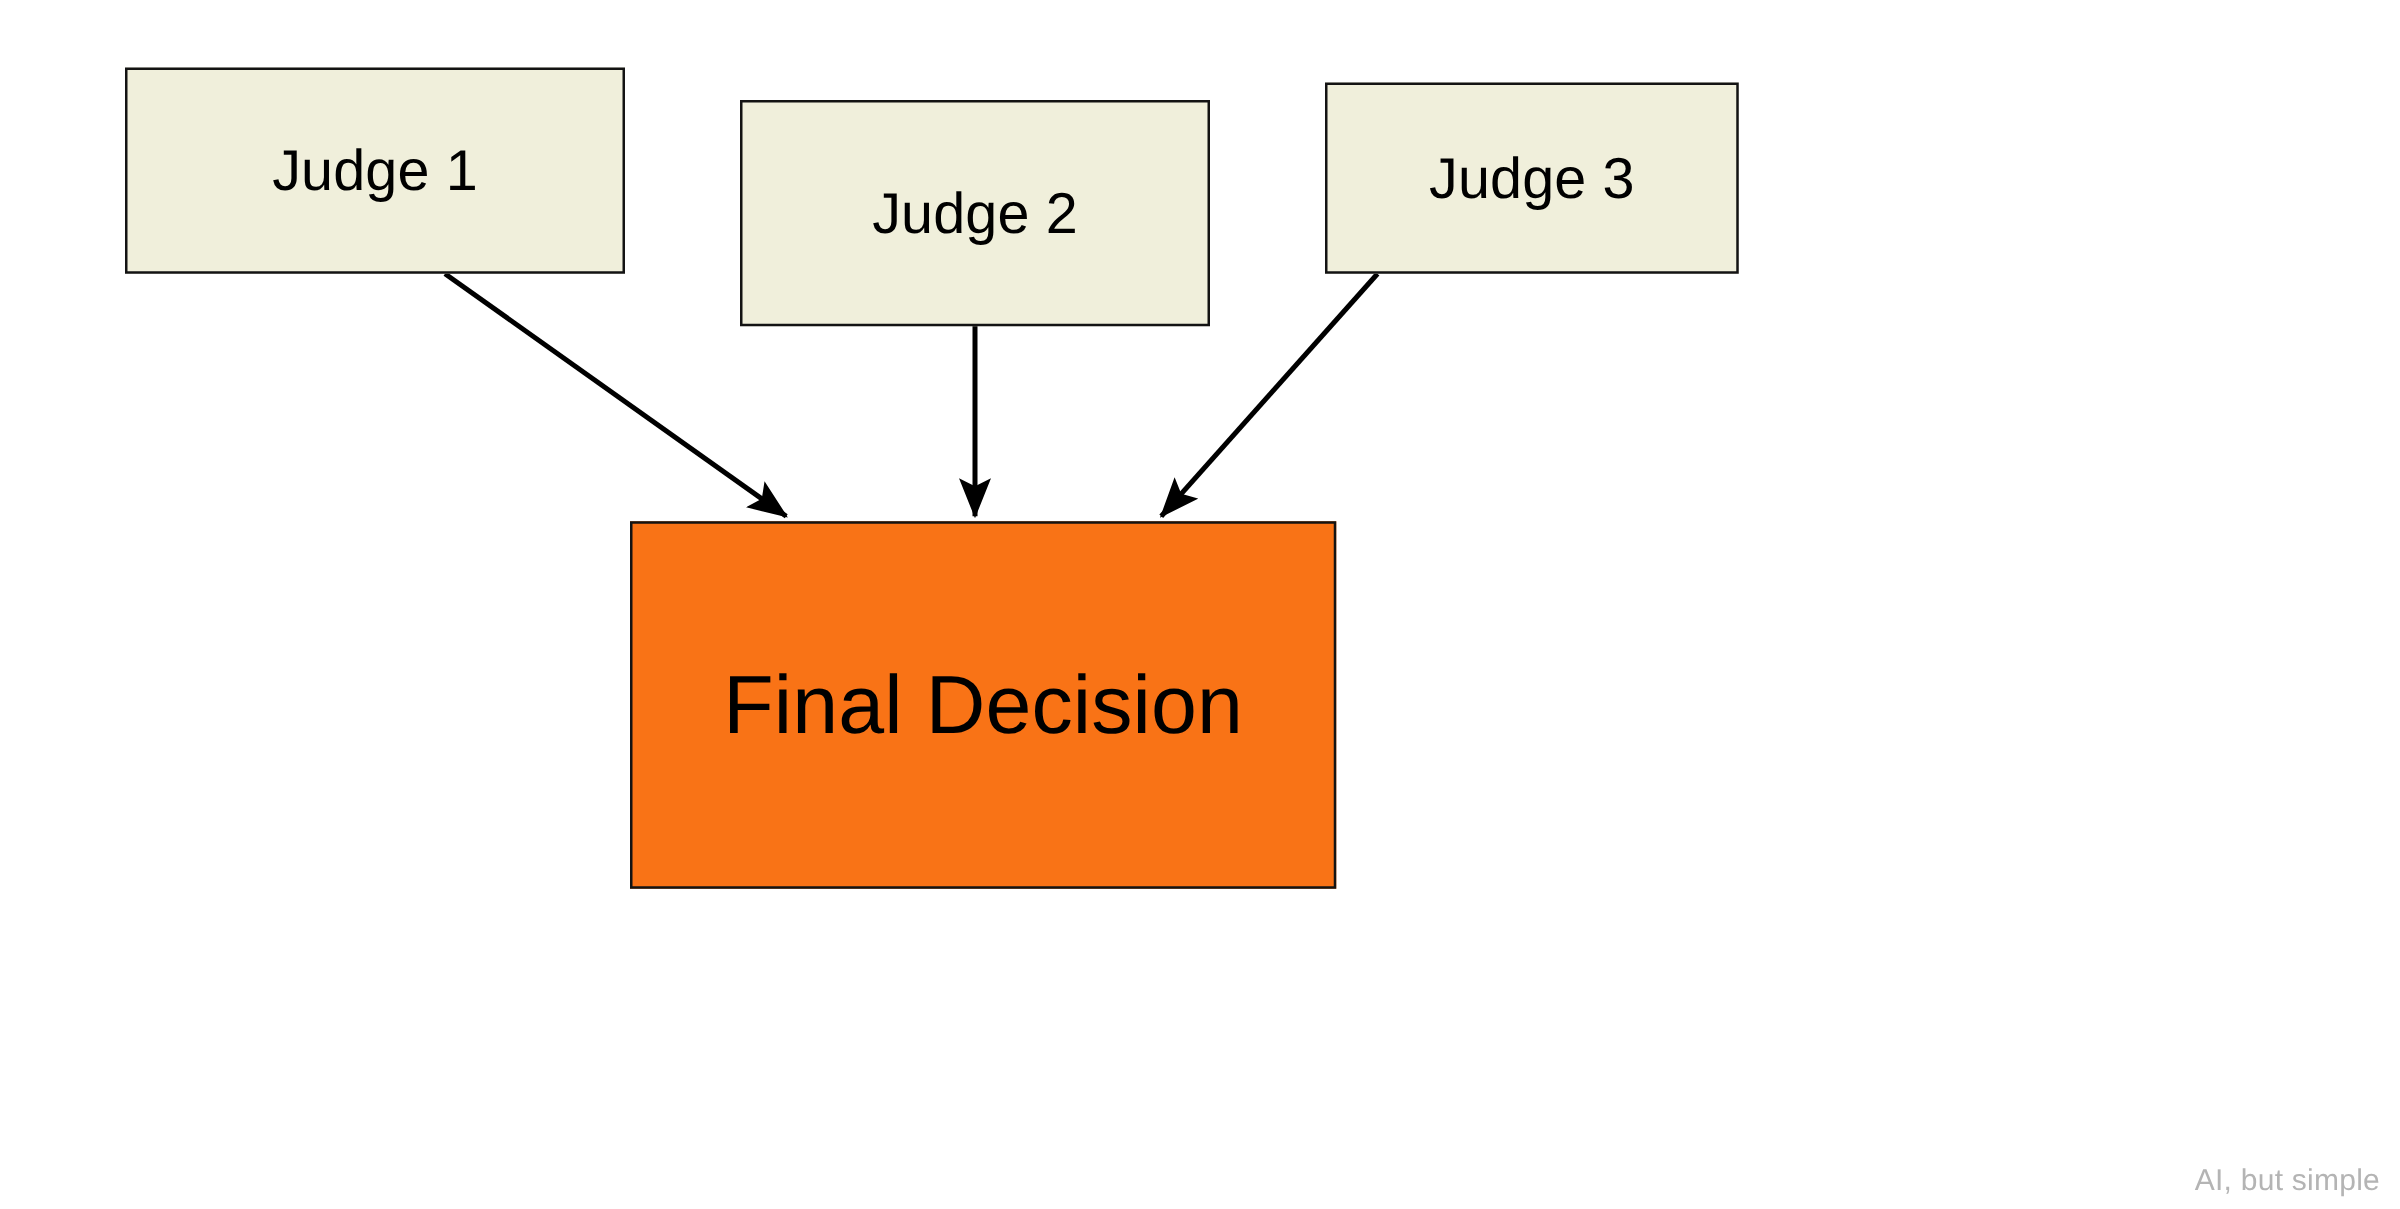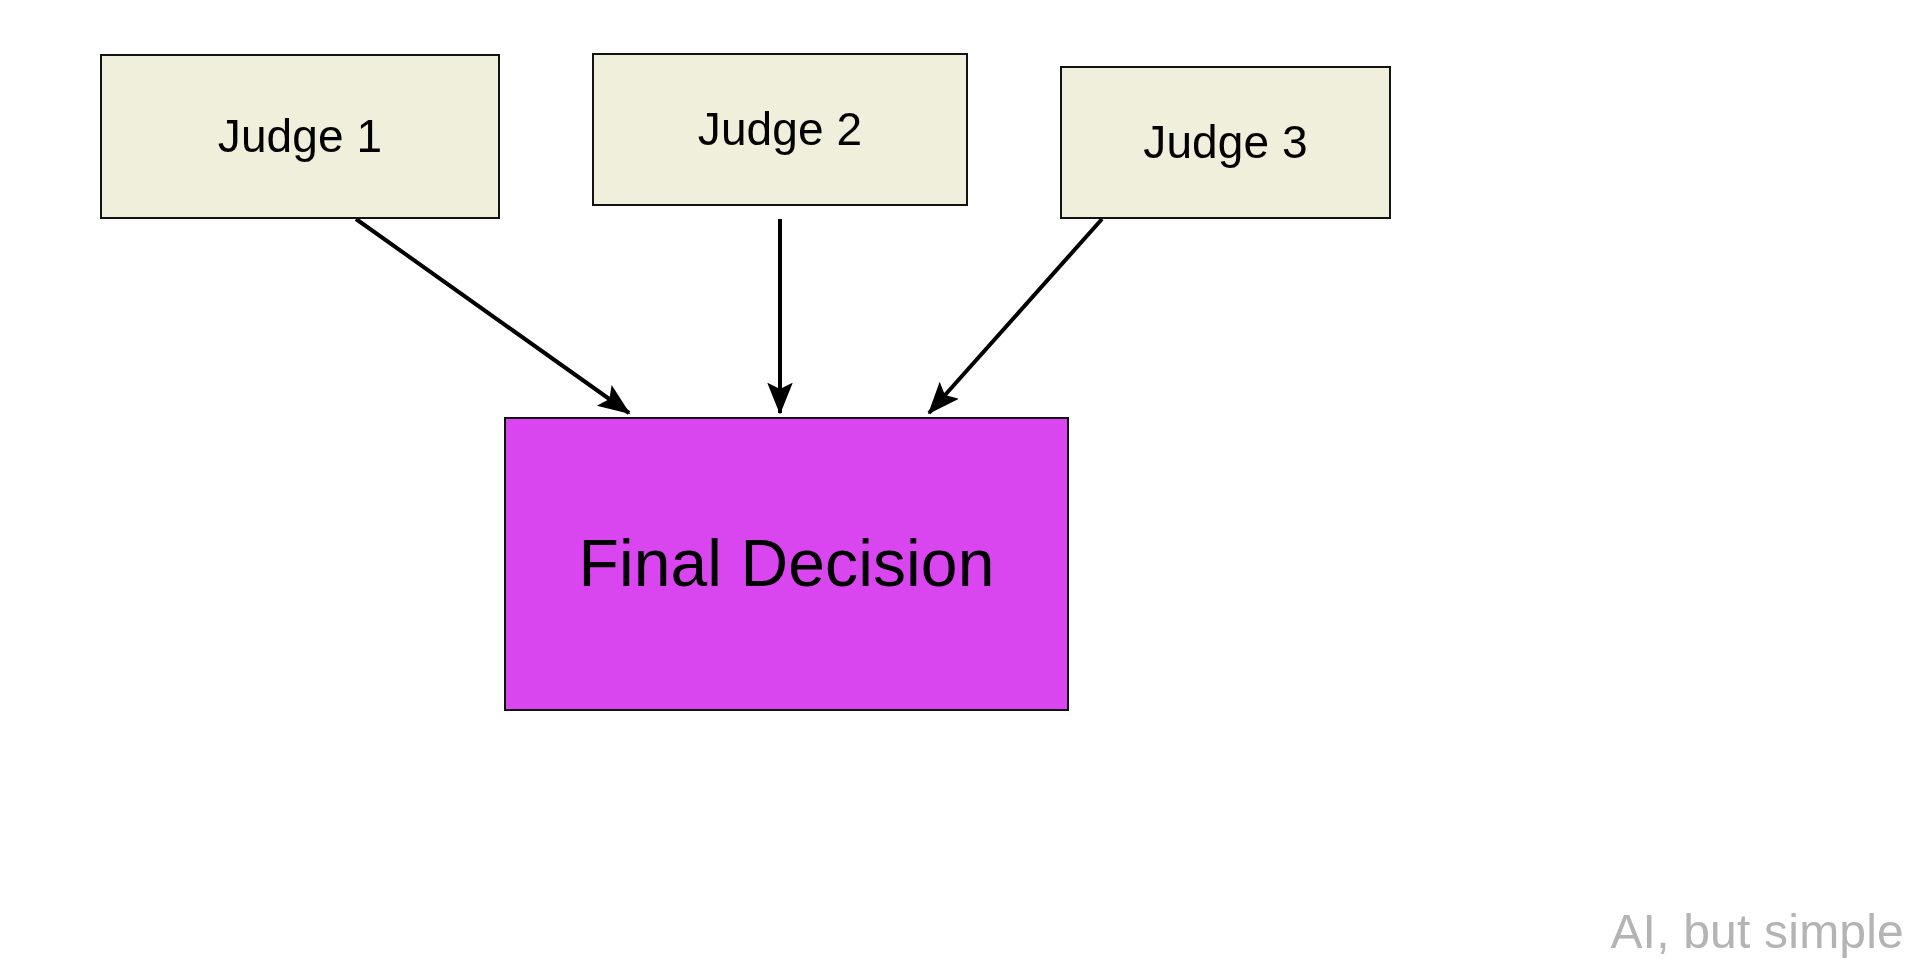--- a/index.html
+++ b/index.html
@@ -39,34 +39,34 @@
     line-height: 1.15;
     color: #000000;
     white-space: nowrap;
   }
   .node-judge {
     background: #f0efdb;
     font-size: 46px;
     letter-spacing: 0.1px;
   }
   .node-final {
-    background: #d946ef;
+    background: #f97316;
     font-size: 66px;
     letter-spacing: 0.1px;
   }
   #judge-1 { left: 100px;  top: 54px;  width: 400px; height: 165px; }
-  #judge-2 { left: 592px;  top: 53px;  width: 376px; height: 153px; }
+  #judge-2 { left: 592px;  top: 80px;  width: 376px; height: 181px; }
   #judge-3 { left: 1060px; top: 66px;  width: 331px; height: 153px; }
   #final-decision { left: 504px; top: 417px; width: 565px; height: 294px; }
 
   #watermark {
     position: absolute;
     right: 16px;
     bottom: 8px;
-    font-size: 48px;
+    font-size: 24px;
     color: #b4b4b4;
     letter-spacing: 0.2px;
     white-space: nowrap;
   }
 </style>
 </head>
 <body>
 
 <div id="canvas">
 

